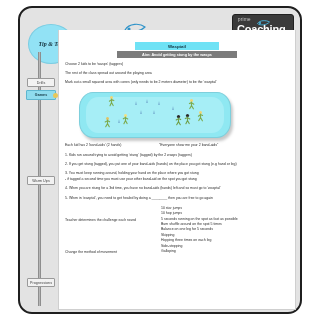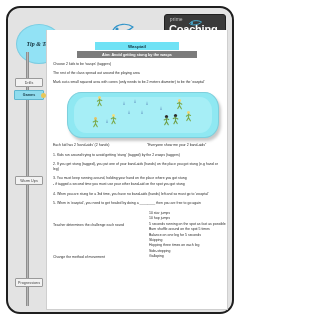--- a/index.html
+++ b/index.html
@@ -6,22 +6,22 @@
   html, body {
     width: 260px; height: 320px;
     background: #ffffff;
     font-family: "Liberation Sans", sans-serif;
     overflow: hidden;
   }
 
   
   #app {
     position: absolute;
-    left: 6px; top: 6px;
-    width: 228px; height: 308px;
+    left: 18px; top: 6px;
+    width: 284px; height: 308px;
     background: #e3e3e3;
     border: 2px solid #1f1f1f;
     border-radius: 14px;
   }
 
   
   #topbar {
     position: absolute;
     left: 0; top: 0; right: 0; height: 38px;
   }

